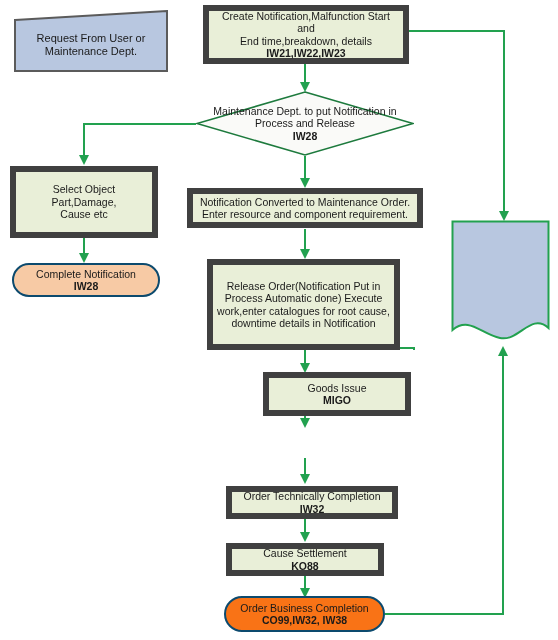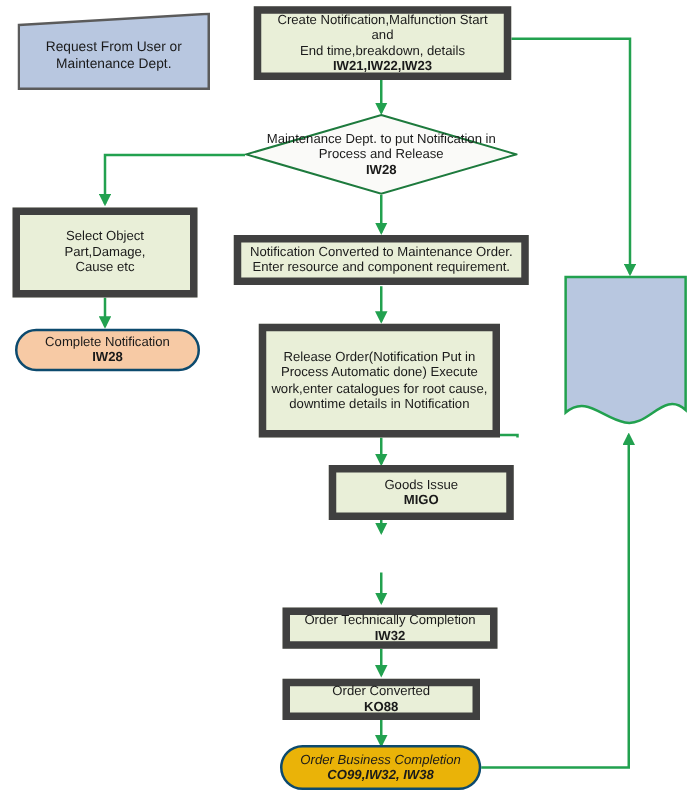--- a/index.html
+++ b/index.html
@@ -61,21 +61,21 @@
     border: 2px solid #22a14f;
     font-size: 10.5px;
   }
   
   .term {
     border: 2px solid #0c4a6e;
     border-radius: 18px;
     font-size: 10.5px;
   }
   .term.peach { background: #f7caa5; }
-  .term.orange { background: #eab308; font-style: italic; }
+  .term.orange { background: #f97316; }
   
   .slant {
     font-size: 11px;
   }
   .slant .outline {
     position: absolute;
     left: 0; top: 0; right: 0; bottom: 0;
   }
   .slant .txt {
     position: relative;
@@ -223,21 +223,21 @@
 
   <div class="node proc" style="left:226px; top:486px; width:172px; height:33px;">
     <span class="lbl">
       <span>Order Technically Completion</span>
       <span class="code">IW32</span>
     </span>
   </div>
 
   <div class="node proc" style="left:226px; top:543px; width:158px; height:33px;">
     <span class="lbl">
-      <span>Order Converted</span>
+      <span>Cause Settlement</span>
       <span class="code">KO88</span>
     </span>
   </div>
 
   <div class="node term orange" style="left:224px; top:596px; width:161px; height:36px;">
     <span class="lbl">
       <span>Order Business Completion</span>
       <span class="code">CO99,IW32, IW38</span>
     </span>
   </div>

